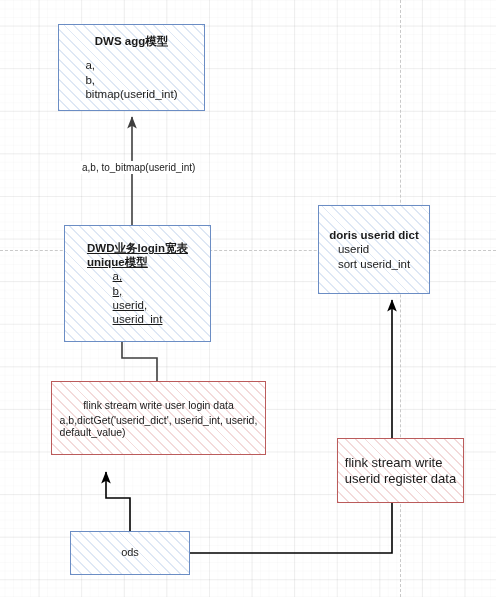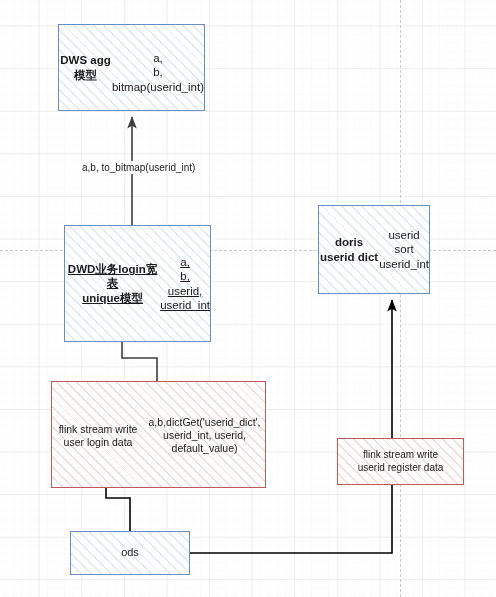--- a/index.html
+++ b/index.html
@@ -48,23 +48,23 @@
     height: 597px;
     width: 0;
     border-left: 1px dashed #c9c9c9;
   }
 
   
   .node {
     position: absolute;
     box-sizing: border-box;
     display: flex;
+    flex-direction: column;
     align-items: center;
     justify-content: center;
-    text-align: center;
     line-height: 1.22;
     color: #1a1a1a;
     white-space: pre-line;
   }
   .node .title {
     font-weight: bold;
   }
   .node .body {
     font-weight: normal;
   }
@@ -88,22 +88,22 @@
       rgba(200,90,90,0.22) 0px,
       rgba(200,90,90,0.22) 1.3px,
       rgba(255,255,255,0) 1.3px,
       rgba(255,255,255,0) 7px
     );
   }
 
   #dws-box   { left: 58px;  top: 24px;  width: 147px; height: 87px; font-size: 11.5px; }
   #dwd-box   { left: 64px;  top: 225px; width: 147px; height: 117px; font-size: 11.5px; text-decoration: underline; }
   #doris-box { left: 318px; top: 205px; width: 112px; height: 89px; font-size: 11.5px; }
-  #flink-login-box { left: 51px;  top: 381px; width: 215px; height: 107px; font-size: 10.5px; }
-  #flink-reg-box   { left: 337px; top: 438px; width: 127px; height: 47px; font-size: 10px; }
+  #flink-login-box { left: 51px;  top: 381px; width: 215px; height: 74px; font-size: 10.5px; }
+  #flink-reg-box   { left: 337px; top: 438px; width: 127px; height: 65px; font-size: 13px; }
   #ods-box   { left: 70px;  top: 531px; width: 120px; height: 44px; font-size: 11px; }
 
   #dws-box .title, #dwd-box .title, #doris-box .title, #flink-login-box .title {
     margin-bottom: 0px;
   }
   #dws-box .body { margin-top: 10px; }
   #flink-login-box .body { margin-top: 2px; }
 
   
   .edge-label {

